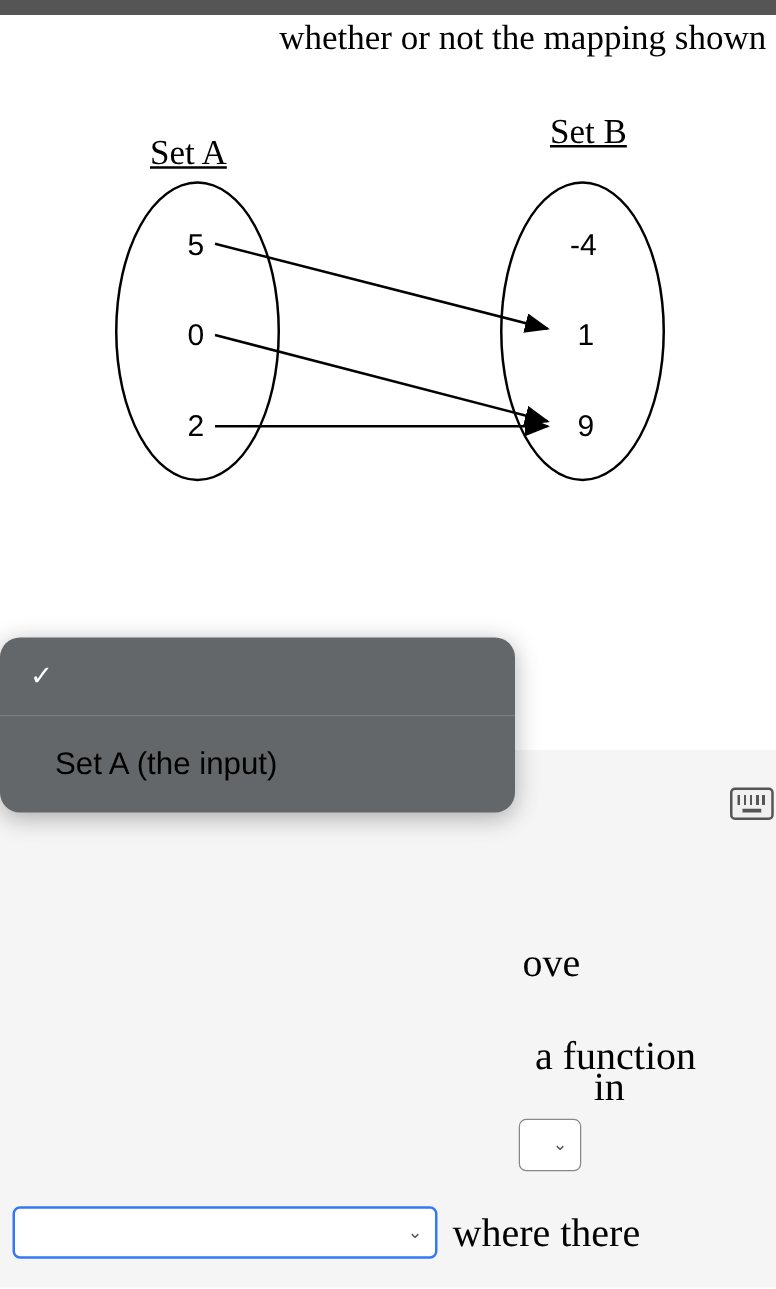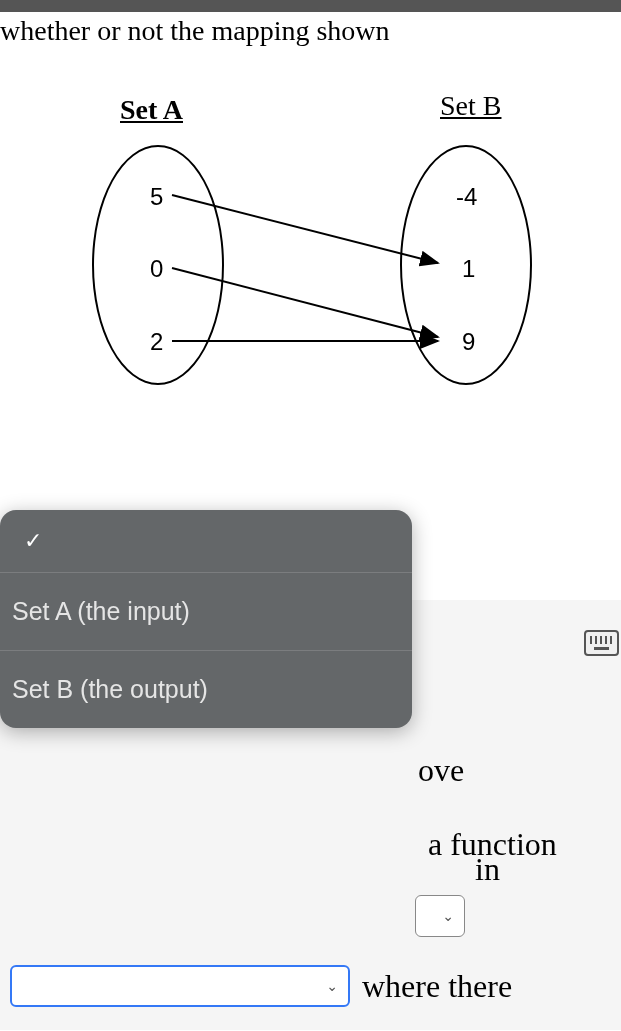--- a/index.html
+++ b/index.html
@@ -19,33 +19,34 @@
     }
     .top-bar {
       background: #555;
       height: 12px;
       width: 100%;
     }
     .question-text {
       padding: 0 8px 10px 0;
       line-height: 1.35;
       font-size: 28px;
+      text-align: right;
     }
     .diagram-area {
       position: relative;
       height: 360px;
       margin-top: 30px;
     }
     .set-label {
       position: absolute;
       font-size: 28px;
       text-decoration: underline;
       font-weight: normal;
     }
-    .label-a { left: 120px; top: 4px; font-weight: bold; }
+    .label-a { left: 120px; top: 17px; }
     .label-b { left: 428px; top: 0; margin-left: 12px; }
     .ellipse {
       position: absolute;
       border: 2px solid #000;
       border-radius: 50%;
       width: 132px;
       height: 240px;
       top: 55px;
     }
     .ellipse-a { left: 92px; }
@@ -60,22 +61,22 @@
       left: 0;
       top: 510px;
       width: 412px;
       background: #646769;
       border-radius: 16px;
       overflow: hidden;
       box-shadow: 0 4px 20px rgba(0,0,0,0.3);
       z-index: 10;
     }
     .dropdown-item {
-      padding: 24px 12px;
-      color: #e5e5e5;
+      padding: 24px 44px;
+      color: #000000;
       font-family: -apple-system, Helvetica, Arial, sans-serif;
       font-size: 25px;
       border-bottom: 1px solid rgba(255,255,255,0.15);
       cursor: pointer;
     }
     .dropdown-item:last-child {
       border-bottom: none;
     }
     .dropdown-check {
       padding: 18px 24px;
@@ -188,21 +189,20 @@
 
 <div class="answer-area"></div>
 
 <div class="keyboard-icon"></div>
 
 <div class="dropdown-panel">
   <div class="dropdown-check">
     <span>✓</span>
   </div>
   <div class="dropdown-item">Set A (the input)</div>
-  <div class="dropdown-item">Set B (the output)</div>
 </div>
 
 <div class="text-fragment" style="left:418px; top:752px;">ove</div>
 <div class="text-fragment" style="left:428px; top:826px;">a function</div>
 
 <div class="inline-select" style="left:415px; top:895px; width:50px;">
   <span class="chevron">⌄</span>
 </div>
 <div class="text-fragment" style="left:475px; top:851px;">in</div>
 

